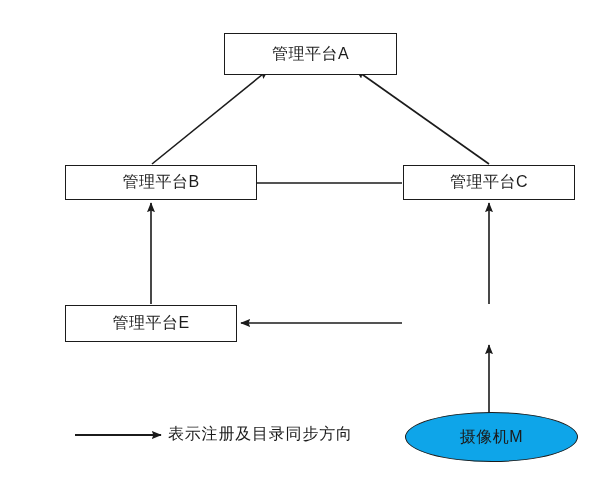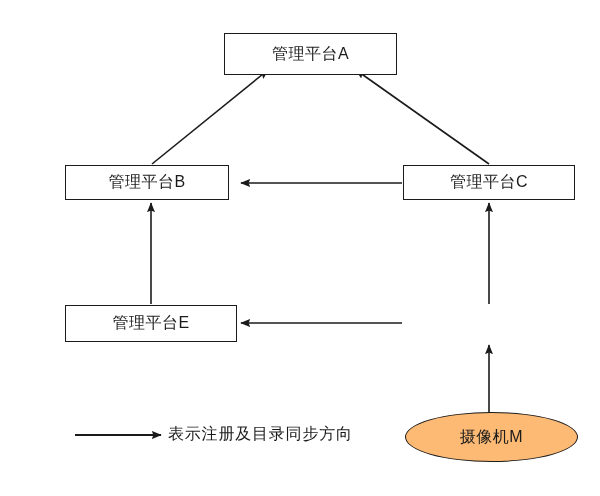--- a/index.html
+++ b/index.html
@@ -39,39 +39,39 @@
     color: #1b1b1b;
     font-size: 16px;
     letter-spacing: 0.5px;
     white-space: nowrap;
   }
   .node-ellipse {
     position: absolute;
     box-sizing: border-box;
     border: 1.6px solid #1b1b1b;
     border-radius: 50%;
-    background: #fdba74;
+    background: #0ea5e9;
     display: flex;
     align-items: center;
     justify-content: center;
     color: #1b1b1b;
     font-size: 16px;
     letter-spacing: 0.5px;
     white-space: nowrap;
   }
   .legend-text {
     position: absolute;
     color: #1b1b1b;
     font-size: 16px;
     letter-spacing: 0.8px;
     white-space: nowrap;
   }
   
   #node-a { left: 224px; top: 33px;  width: 173px; height: 42px; }
-  #node-b { left: 65px;  top: 165px; width: 164px; height: 35px; }
+  #node-b { left: 65px;  top: 165px; width: 192px; height: 35px; }
   #node-c { left: 403px; top: 165px; width: 172px; height: 35px; }
   #node-d { left: 65px;  top: 305px; width: 172px; height: 37px; }
   #node-e { left: 403px; top: 305px; width: 172px; height: 37px; }
   #node-m { left: 405px; top: 412px; width: 173px; height: 50px; }
   #legend-label { left: 168px; top: 424px; }
 </style>
 </head>
 <body>
 
 <div id="diagram-root">

